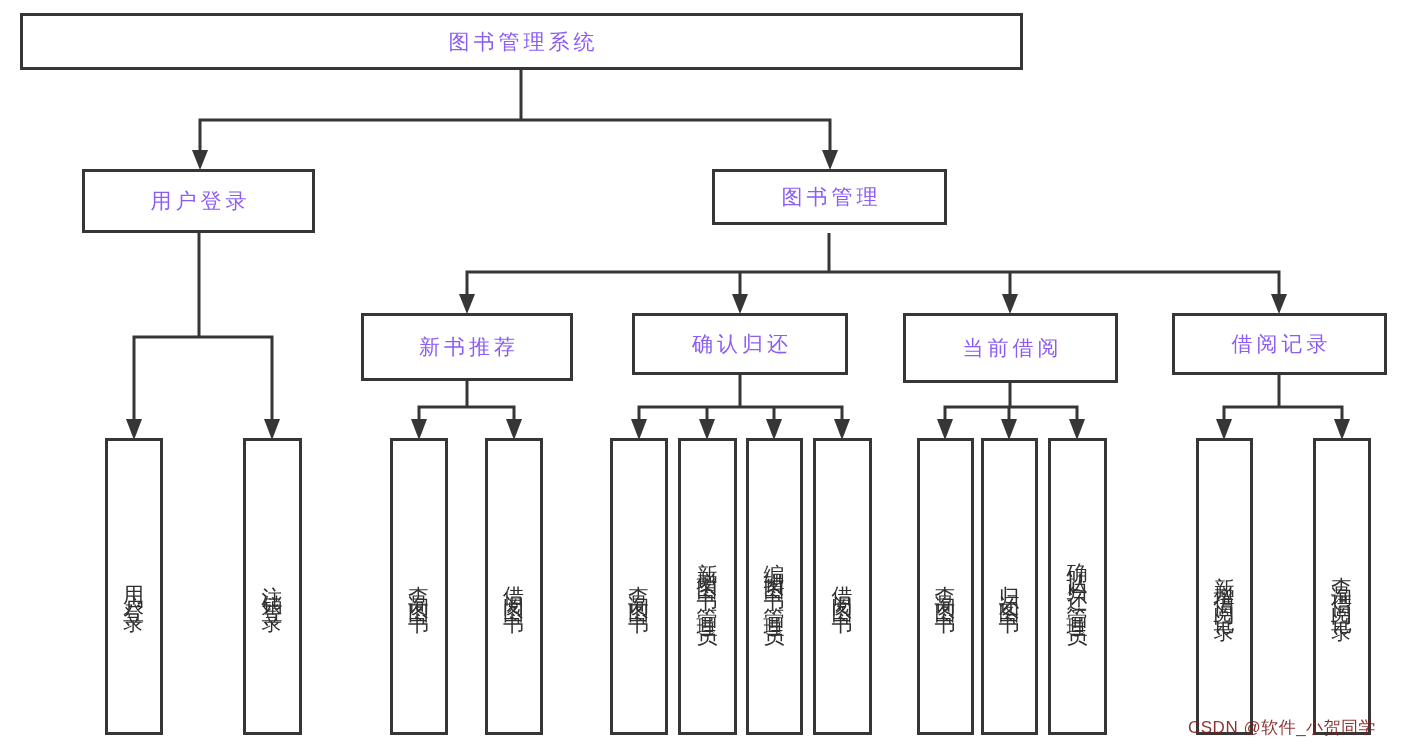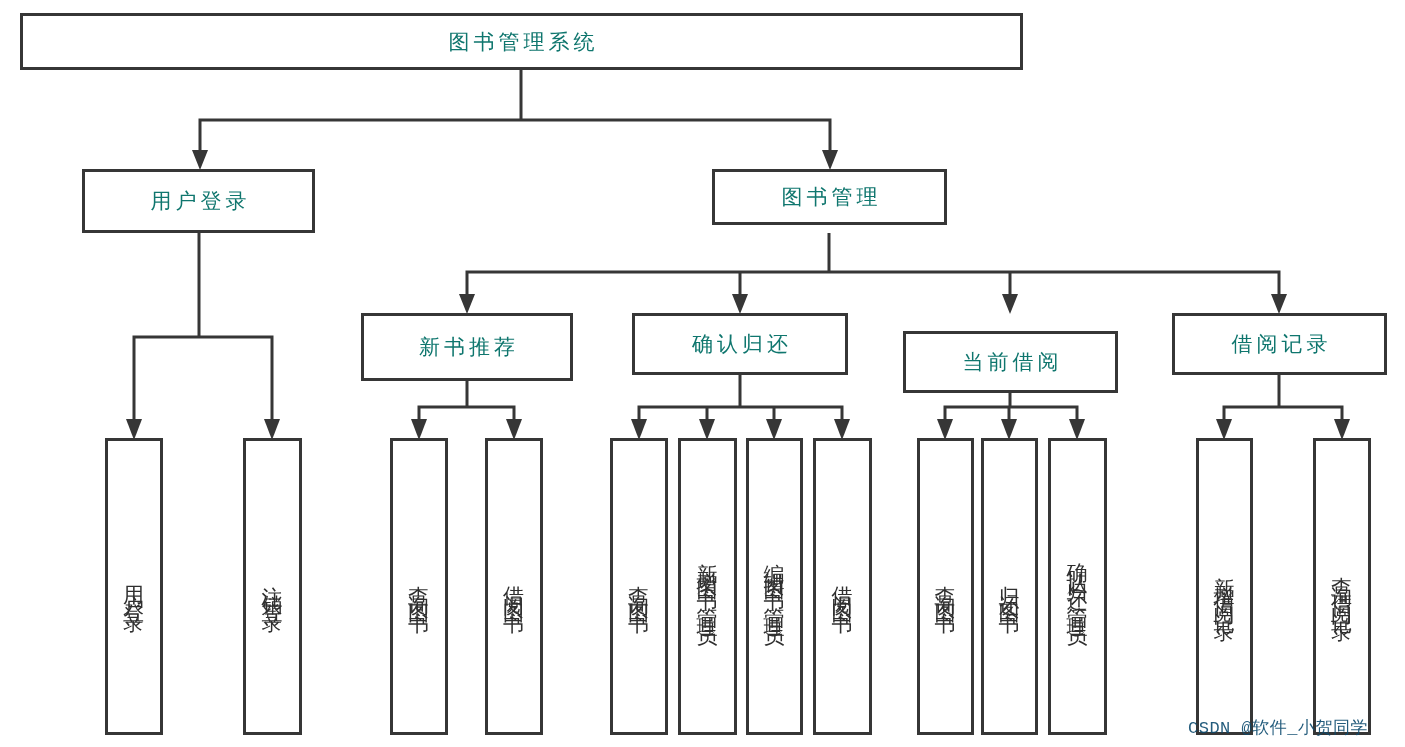--- a/index.html
+++ b/index.html
@@ -4,37 +4,36 @@
 <style>
   html,body{margin:0;padding:0;}
   body{
     width:1405px;height:747px;position:relative;background:#ffffff;
     font-family:"Liberation Sans",sans-serif;overflow:hidden;
   }
   #connectors{position:absolute;left:0;top:0;z-index:1;}
   .hbox{
     position:absolute;box-sizing:border-box;background:#ffffff;
     border:3px solid #363636;display:flex;align-items:center;justify-content:center;
-    font-size:21px;letter-spacing:4px;color:#0f766e;z-index:2;
+    font-size:21px;letter-spacing:4px;color:#8b5cf6;z-index:2;
     text-indent:4px;
   }
   .vbox{
     position:absolute;box-sizing:border-box;background:#ffffff;
     border:3px solid #363636;display:flex;align-items:center;justify-content:center;
     top:438px;height:297px;z-index:2;
   }
   .vbox .vlabel{
     writing-mode:vertical-rl;text-orientation:mixed;
     font-size:21px;letter-spacing:9px;line-height:1;color:#2f2f2f;
   }
   .watermark{
     position:absolute;left:1188px;top:716px;z-index:10;
-    font-size:17px;letter-spacing:0.5px;color:#0c4a6e;opacity:0.9;
+    font-size:17px;letter-spacing:0.5px;color:#7f1d1d;opacity:0.9;
     white-space:nowrap;
-    font-family:Liberation Mono, monospace;
   }
 </style>
 </head>
 <body>
 
 <svg id="connectors" width="1405" height="747" viewBox="0 0 1405 747">
   <g stroke="#363636" stroke-width="3" fill="none">
     <path d="M521,70 V120 M198.5,120 H830 M200,118.5 V151 M830,118.5 V151"></path>
     <path d="M199,233 V337 M134,337 H272 M134,335.5 V420 M272,335.5 V420"></path>
     <path d="M829,233 V272 M467,272 H1279 M467,270.5 V295 M740,270.5 V295 M1010,270.5 V295 M1279,270.5 V295"></path>
@@ -76,21 +75,21 @@
 <div class="hbox" style="left:712px;top:169px;width:235px;height:56px">
   <span>图书管理</span>
 </div>
 
 <div class="hbox" style="left:361px;top:313px;width:212px;height:68px">
   <span>新书推荐</span>
 </div>
 <div class="hbox" style="left:632px;top:313px;width:216px;height:62px">
   <span>确认归还</span>
 </div>
-<div class="hbox" style="left:903px;top:331px;width:215px;height:62px">
+<div class="hbox" style="left:903px;top:313px;width:215px;height:70px">
   <span>当前借阅</span>
 </div>
 <div class="hbox" style="left:1172px;top:313px;width:215px;height:62px">
   <span>借阅记录</span>
 </div>
 
 <div class="vbox" style="left:105px;width:58px">
   <span class="vlabel">用户登录</span>
 </div>
 <div class="vbox" style="left:243px;width:59px">

